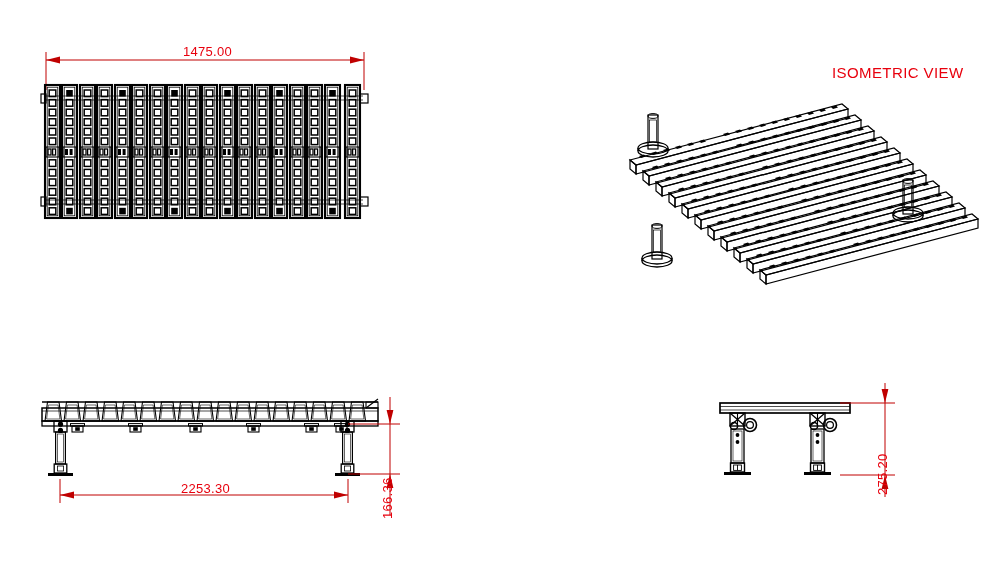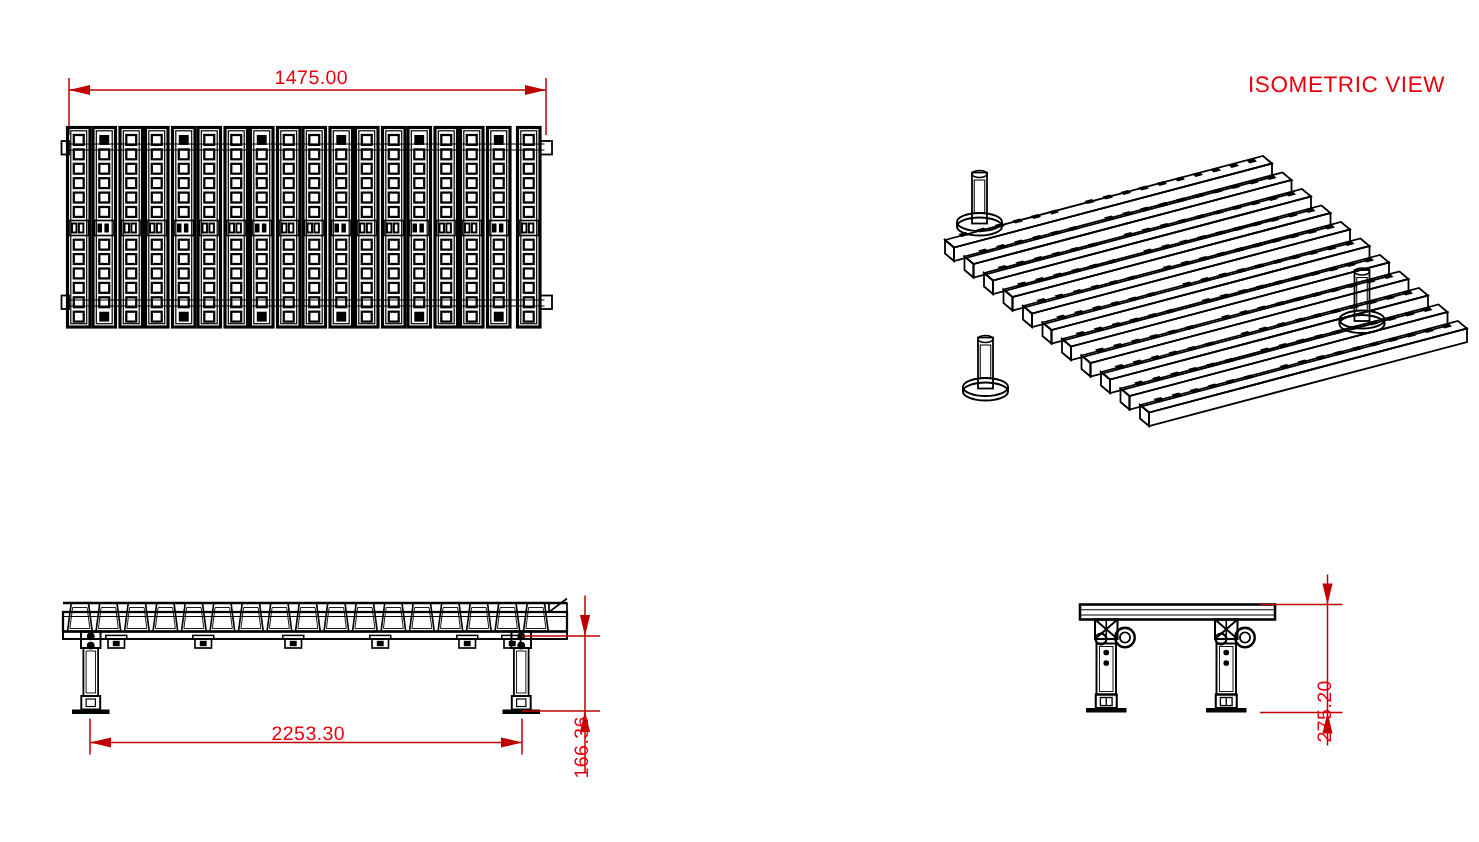--- a/index.html
+++ b/index.html
@@ -427,21 +427,21 @@
       <g>
         <rect x="303" y="160" width="10" height="34" class="ln" stroke-width="1.2" fill="#fff"></rect>
         <rect x="304.5" y="165" width="7" height="22" class="ln" stroke-width="0.7" fill="#f4f4f4"></rect>
         <ellipse cx="308" cy="196" rx="15" ry="6" class="ln" stroke-width="1.3" fill="#fff"></ellipse>
         <ellipse cx="308" cy="193" rx="15" ry="6" class="ln" stroke-width="1.3" fill="#fff"></ellipse>
         <line x1="293" y1="193" x2="293" y2="196" class="ln" stroke-width="1.2"></line>
         <line x1="323" y1="193" x2="323" y2="196" class="ln" stroke-width="1.2"></line>
         <ellipse cx="308" cy="161" rx="5" ry="2.4" class="ln" stroke-width="1" fill="#fff"></ellipse>
       </g>
     </svg>
-    <div class="view-label" style="left:232px; top:28px;text-align:right;">ISOMETRIC VIEW</div>
+    <div class="view-label" style="left:232px; top:44px;text-align:right;">ISOMETRIC VIEW</div>
   </div>
 
   <div class="view" style="left:0px; top:375px;">
     <svg width="420" height="180" viewBox="0 0 420 180">
       <defs>
 
         <g id="slatProfile">
           <polygon points="0,22 2.5,3 14,3 16.5,22" class="ln" stroke-width="1.1" fill="#fff"></polygon>
           <polygon points="1.6,20 3.4,6 13.1,6 14.9,20" class="ln" stroke-width="0.6" fill="#fff"></polygon>
         </g>

